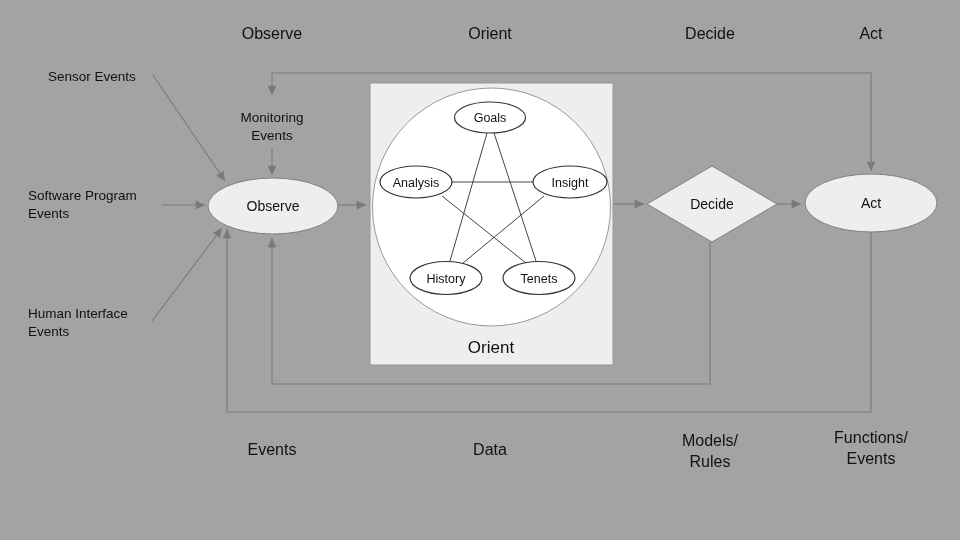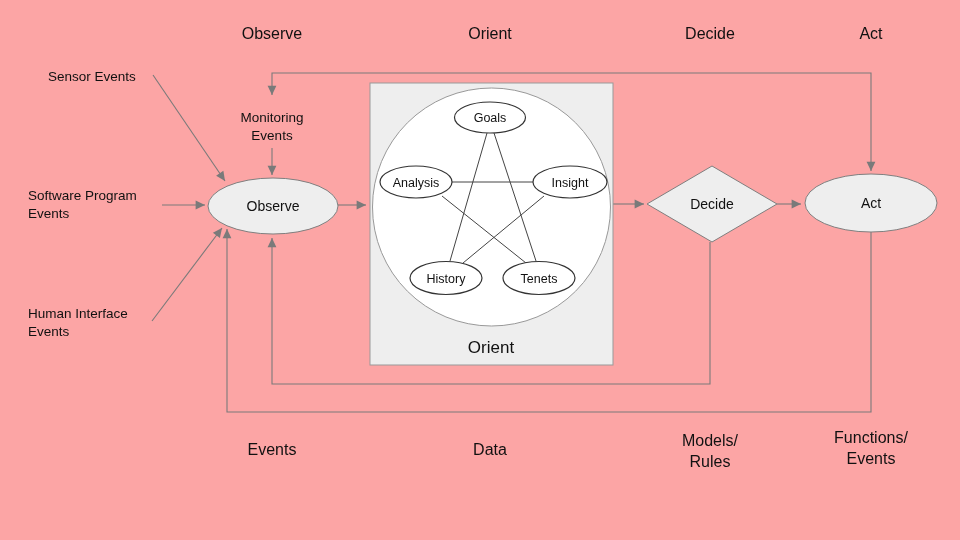--- a/index.html
+++ b/index.html
@@ -1,21 +1,21 @@
 <!DOCTYPE html>
 <html><head>
 <meta charset="utf-8">
 <title>Diagram</title>
 <style>
   html, body { margin: 0; padding: 0; background: #ffffff; }
   .stage {
     position: relative;
     width: 960px;
     height: 540px;
-    background: #fca5a5;
+    background: #a3a3a3;
     overflow: hidden;
     font-family: "Liberation Sans", sans-serif;
   }
   svg { display: block; }
 
   
   text { fill: #111111; font-family: "Liberation Sans", sans-serif; }
   .hdr   { font-size: 16px; text-anchor: middle; }
   .ftr   { font-size: 16px; text-anchor: middle; }
   .inp   { font-size: 13.5px; text-anchor: start; }

